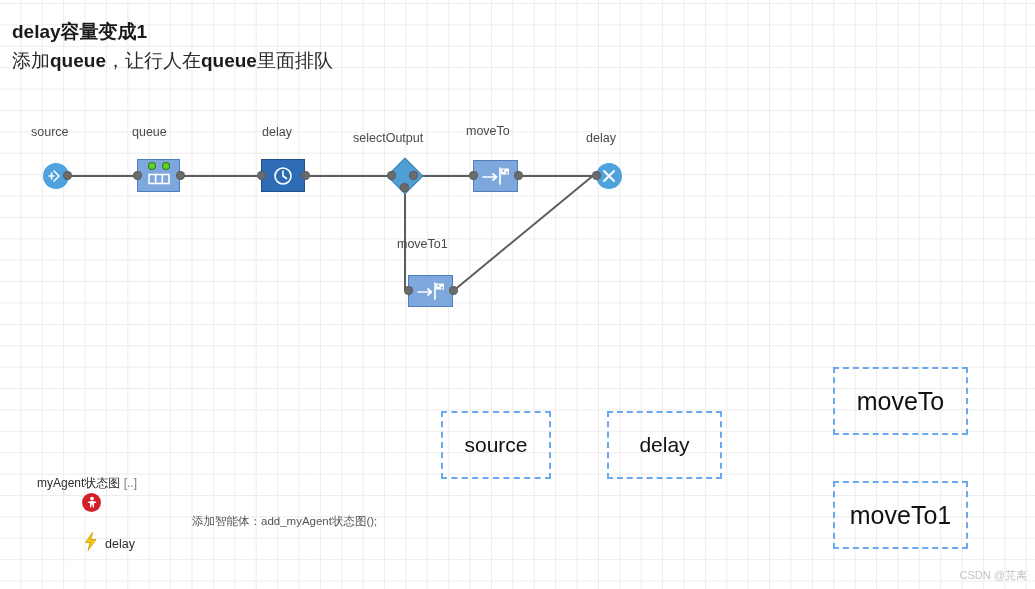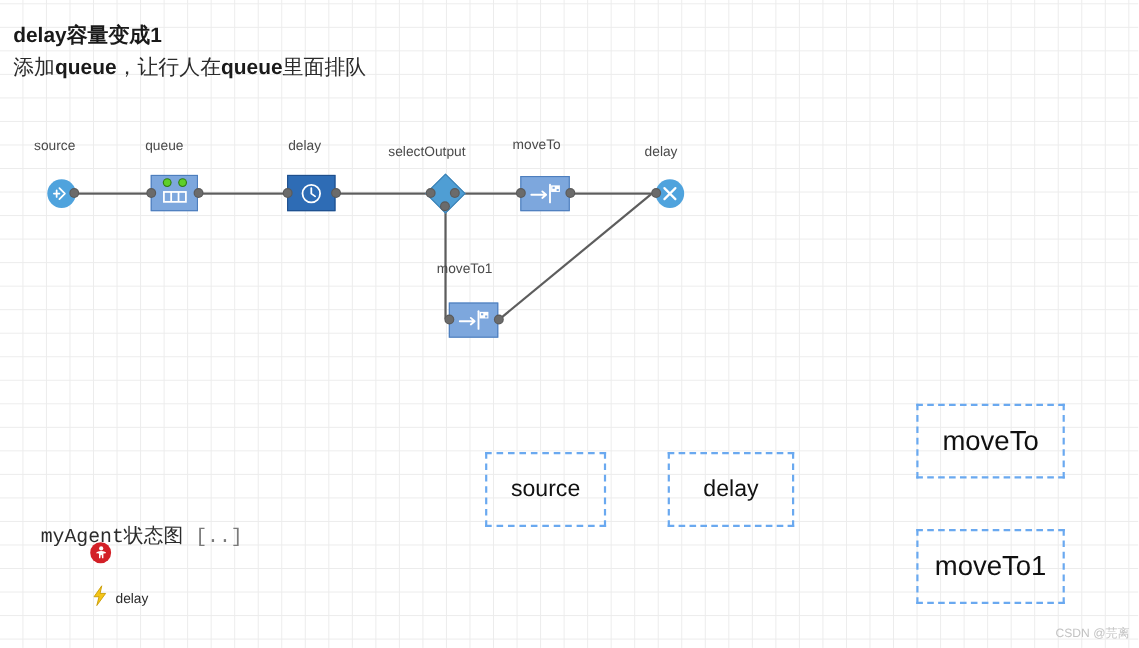--- a/index.html
+++ b/index.html
@@ -123,24 +123,23 @@
     justify-content: center;
     color: #111111;
     font-family: "Liberation Sans", sans-serif;
   }
   .dashed-small { font-size: 21px; }
   .dashed-large { font-size: 25px; }
 
   
   .agent-label {
     position: absolute;
-    font-size: 18px;
+    font-size: 12px;
     color: #2b2b2b;
     white-space: nowrap;
-    font-family: Liberation Mono, monospace;
   }
   .agent-label .dim { color: #7a7a7a; }
   .agent-icon {
     position: absolute;
     width: 19px;
     height: 19px;
     border-radius: 50%;
     background: #d32027;
     display: flex;
     align-items: center;
@@ -277,16 +276,17 @@
       <circle cx="6" cy="2.6" r="1.9" fill="#ffffff"></circle>
       <path d="M6 5 C3.2 5 1.6 6 1.6 6.6 C1.6 7.2 3 7.2 4 7.2 L4 11.5 L5.2 11.5 L5.6 8.6 L6.4 8.6 L6.8 11.5 L8 11.5 L8 7.2 C9 7.2 10.4 7.2 10.4 6.6 C10.4 6 8.8 5 6 5 Z" fill="#ffffff"></path>
     </svg>
   </div>
 
   <svg class="event-icon" style="left:83px; top:532px;" viewBox="0 0 16 19">
     <path d="M9.5 0.5 L2.5 10.5 L7 10.5 L5 18.5 L13 7.5 L8 7.5 L9.5 0.5 Z" fill="#f5c518" stroke="#c79a00" stroke-width="0.8" stroke-linejoin="round"></path>
   </svg>
   <div class="event-text" style="left:105px; top:537px;">delay</div>
 
+  <div class="code-text" style="left:192px; top:514px;">添加智能体：add_myAgent状态图();</div>
 
   <div class="watermark">CSDN @芫离</div>
 
 </div>
 
 </body></html>

